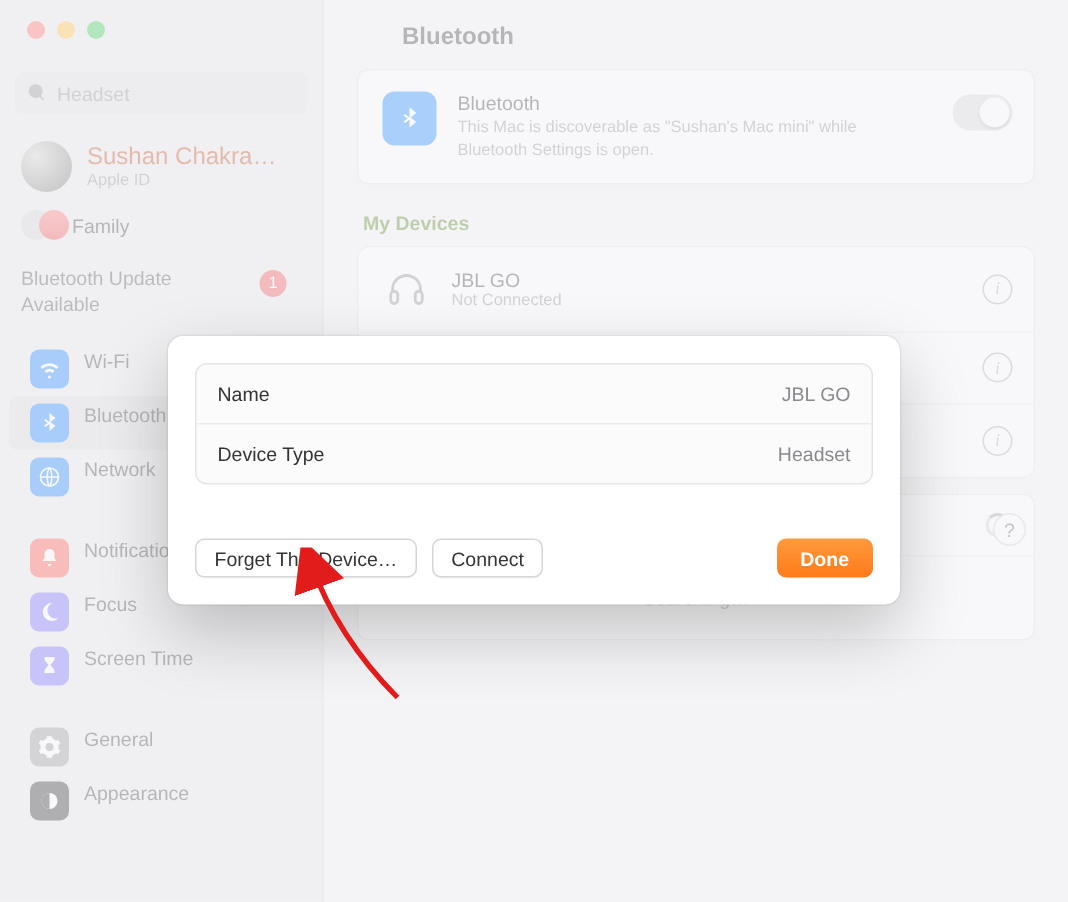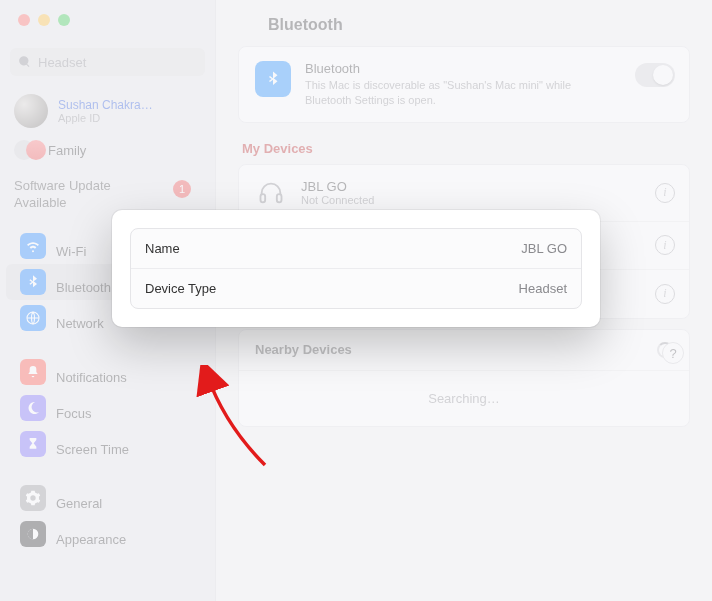--- a/index.html
+++ b/index.html
@@ -13,32 +13,32 @@
   .tl.yel { background: #febc2e; }
   .tl.grn { background: #28c840; }
 
   
   .sidebar { position: absolute; left: 0; top: 0; bottom: 0; width: 216px; background: #e7e7ea; border-right: 1px solid #d8d8db; padding-top: 44px; }
   .search { margin: 4px 10px 12px; height: 28px; background: #dcdcde; border-radius: 6px; display: flex; align-items: center; padding: 0 8px; color: #8a8a8e; font-size: 13px; }
   .search svg { width: 14px; height: 14px; margin-right: 6px; fill: #8a8a8e; }
   .acct { display: flex; align-items: center; padding: 6px 14px; gap: 10px; }
   .avatar { width: 34px; height: 34px; border-radius: 50%; background: radial-gradient(circle at 30% 30%, #d8d4cf, #5e5a55); }
   .acct .txt { display:flex; flex-direction:column; }
-  .acct .nm { font-size: 12px; color:#1d4ed8; }
+  .acct .nm { font-size: 16px; color:#c2410c; }
   .acct .sub { font-size: 11px; color:#8a8a8e; }
   .family { display:flex; align-items:center; padding: 6px 14px; gap:0; font-size:13px; color:#333; }
   .family .ficon { width:34px; height:20px; position:relative; }
   .family .ficon .a,.family .ficon .b { position:absolute; width:20px; height:20px; border-radius:50%; }
   .family .ficon .a { left:0; background:#cfcfd3; }
   .family .ficon .b { left:12px; background: linear-gradient(#fc6e6e,#e44); }
   .sw-update { padding: 12px 14px 6px; font-size:13px; color:#464646; position:relative; line-height:1.3; }
   .badge { position:absolute; right:24px; top:14px; background:#ef4343; color:#fff; font-size:11px; width:18px; height:18px; border-radius:9px; display:flex; align-items:center; justify-content:center; }
 
   .navlist { margin-top:10px; }
-  .navitem { display:flex; align-items:flex-end; gap:10px; padding: 5px 14px; font-size:13px; color:#333; border-radius:6px; margin:0 6px; }
+  .navitem { display:flex; align-items:flex-start; gap:10px; padding: 5px 14px; font-size:13px; color:#333; border-radius:6px; margin:0 6px; }
   .navitem.sel { background:#d6d6da; }
   .nicon { width:26px; height:26px; border-radius:6px; display:flex; align-items:center; justify-content:center; flex-shrink:0; }
   .nicon svg { width:16px; height:16px; fill:#fff; }
   .ic-wifi { background:#0a7aff; }
   .ic-bt { background:#0a7aff; }
   .ic-net { background:#0a7aff; }
   .ic-notif { background:#ff4438; }
   .ic-sound { background:#ff4a6a; }
   .ic-focus { background:#6a5af9; }
   .ic-screen { background:#6a5af9; }
@@ -50,42 +50,42 @@
   .main h1 { font-size:16px; font-weight:700; color:#333; margin: 0 0 12px 30px; }
   .card { background:#fff; border:1px solid #e4e4e7; border-radius:8px; }
   .bt-card { padding:14px 16px; display:flex; align-items:flex-start; gap:14px; position:relative; }
   .bt-logo { width:36px; height:36px; border-radius:8px; background:#0a84ff; display:flex; align-items:center; justify-content:center; flex-shrink:0; }
   .bt-logo svg { width:18px; height:18px; fill:#fff; }
   .bt-card .txt .t { font-size:13px; color:#333; }
   .bt-card .txt .s { font-size:11px; color:#8a8a8e; margin-top:2px; max-width:300px; line-height:1.35; }
   .toggle { position:absolute; right:14px; top:16px; width:40px; height:24px; background:#d6d6d9; border-radius:12px; }
   .toggle .knob { position:absolute; right:2px; top:2px; width:20px; height:20px; background:#fff; border-radius:50%; box-shadow:0 1px 2px rgba(0,0,0,.25); }
 
-  .sect-label { font-size:13px; font-weight:700; color:#b91c1c; margin:18px 4px 8px; }
+  .sect-label { font-size:13px; font-weight:700; color:#4d7c0f; margin:18px 4px 8px; }
   .dev-card { }
   .dev-row { display:flex; align-items:center; gap:14px; padding:12px 16px; position:relative; border-bottom:1px solid #ebebed; }
   .dev-row:last-child { border-bottom:none; }
   .dev-ic { width:32px; height:32px; display:flex; align-items:center; justify-content:center; color:#8a8a8e; }
   .dev-ic svg { width:28px; height:28px; fill:none; stroke:#8a8a8e; stroke-width:1.6; }
   .dev-row .tx .n { font-size:13px; color:#333; }
   .dev-row .tx .st { font-size:11px; color:#8a8a8e; }
   .infobtn { position:absolute; right:14px; top:50%; transform:translateY(-50%); width:20px; height:20px; border:1.3px solid #a5a5a9; border-radius:50%; color:#a5a5a9; display:flex; align-items:center; justify-content:center; font-size:12px; font-style:italic; font-family:Georgia, serif; background:#fff; }
 
   .nearby-card { margin-top:10px; }
   .nearby-head { display:flex; align-items:center; justify-content:space-between; padding:12px 16px; border-bottom:1px solid #ebebed; font-size:13px; font-weight:700; color:#555; }
   .spinner { width:16px; height:16px; border:2px solid #d0d0d3; border-top-color:#9a9a9e; border-radius:50%; }
   .nearby-body { padding:20px; text-align:center; font-size:13px; color:#8a8a8e; }
 
   .helpbtn { position:absolute; right:28px; top:342px; width:22px; height:22px; border:1px solid #cfcfd2; background:#fff; border-radius:50%; color:#5a5a5d; font-size:13px; display:flex; align-items:center; justify-content:center; }
 
   
   .dim { position:absolute; inset:0; background:rgba(245,245,247,.68); }
 
   
-  .modal { position:absolute; left:112px; top:210px; width:488px; background:#fff; border-radius:10px; box-shadow:0 18px 46px rgba(0,0,0,.22), 0 0 0 1px rgba(0,0,0,.05); padding:18px; }
+  .modal { position:absolute; left:112px; top:224px; width:488px; background:#fff; border-radius:10px; box-shadow:0 18px 46px rgba(0,0,0,.22), 0 0 0 1px rgba(0,0,0,.05); padding:18px; }
   .mcard { border:1px solid #e5e5e8; border-radius:8px; overflow:hidden; background:#fbfbfc; }
   .mrow { display:flex; align-items:center; justify-content:space-between; padding:12px 14px; font-size:13px; }
   .mrow + .mrow { border-top:1px solid #ececef; }
   .mrow .lab { color:#333; }
   .mrow .val { color:#8a8a8e; }
   .mbuttons { display:flex; align-items:center; margin-top:36px; gap:10px; }
   .btn { height:26px; padding:0 12px; font-size:13px; border-radius:6px; border:1px solid #d5d5d8; background:#fff; color:#333; display:inline-flex; align-items:center; box-shadow:0 1px 0 rgba(0,0,0,.03); cursor:pointer; }
   .btn.primary { border:none; color:#fff; background:linear-gradient(#ff9a3c, #ff7a1a); font-weight:600; padding:0 16px; }
   .spacer { flex:1; }
 
@@ -116,21 +116,21 @@
     </div>
   </div>
   <div class="family">
     <div class="ficon">
         <div class="a"></div>
         <div class="b"></div>
       </div>
     <span>Family</span>
   </div>
   <div class="sw-update">
-    <div>Software Update</div>
+    <div>Bluetooth Update</div>
     <div>Available</div>
     <div class="badge">1</div>
   </div>
 
   <div class="navlist">
     <div class="navitem">
       <div class="nicon ic-wifi">
           <svg viewBox="0 0 24 24">
             <path d="M12 18.5a1.5 1.5 0 1 0 0 3 1.5 1.5 0 0 0 0-3zM3 10c5-5 13-5 18 0l-2 2c-4-4-10-4-14 0l-2-2zm4 4c3-3 7-3 10 0l-2 2c-2-2-4-2-6 0l-2-2z"></path>
           </svg>
@@ -271,20 +271,26 @@
 <div class="modal">
   <div class="mcard">
     <div class="mrow">
       <span class="lab">Name</span>
       <span class="val">JBL GO</span>
     </div>
     <div class="mrow">
       <span class="lab">Device Type</span>
       <span class="val">Headset</span>
     </div>
+  </div>
+  <div class="mbuttons">
+    <button class="btn">Forget This Device…</button>
+    <button class="btn">Connect</button>
+    <div class="spacer"></div>
+    <button class="btn primary">Done</button>
   </div>
 </div>
 
 <svg class="arrow" width="90" height="110">
   <defs>
     <marker id="ah" markerWidth="12" markerHeight="12" refX="5" refY="5" orient="auto">
       <path d="M0 0 L10 5 L0 10 z" fill="#e21b1b"></path>
     </marker>
   </defs>
   <path d="M70 100 Q30 60 12 10" stroke="#e21b1b" stroke-width="3.5" fill="none" marker-end="url(#ah)"></path>

